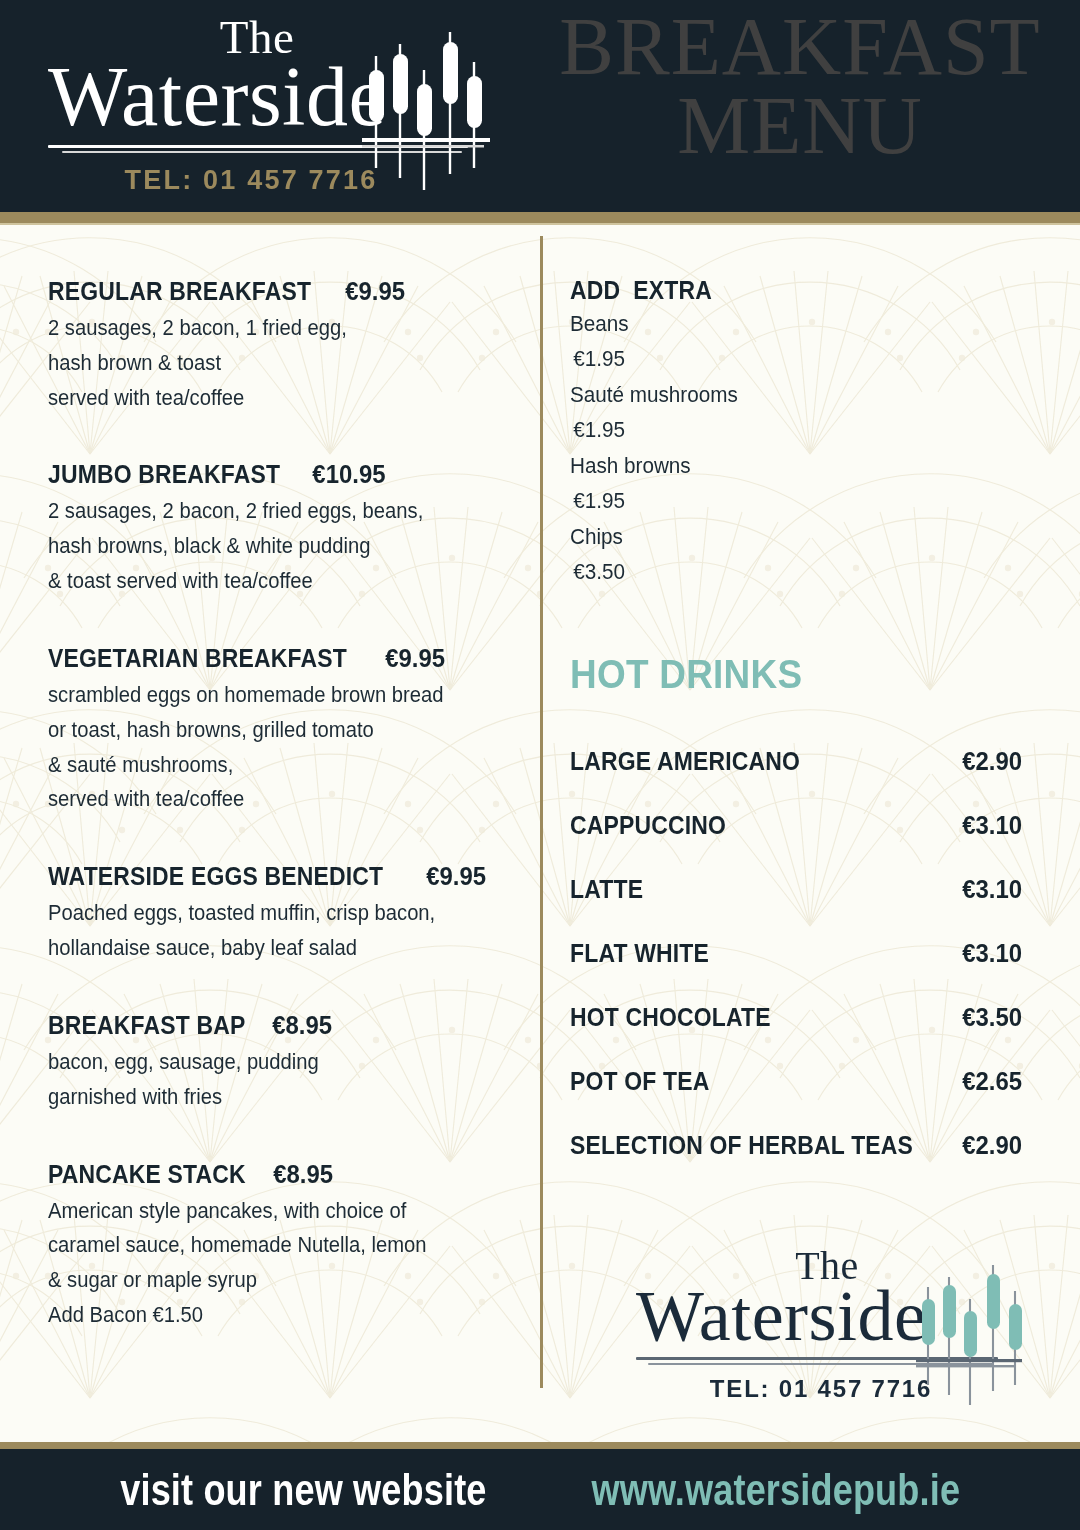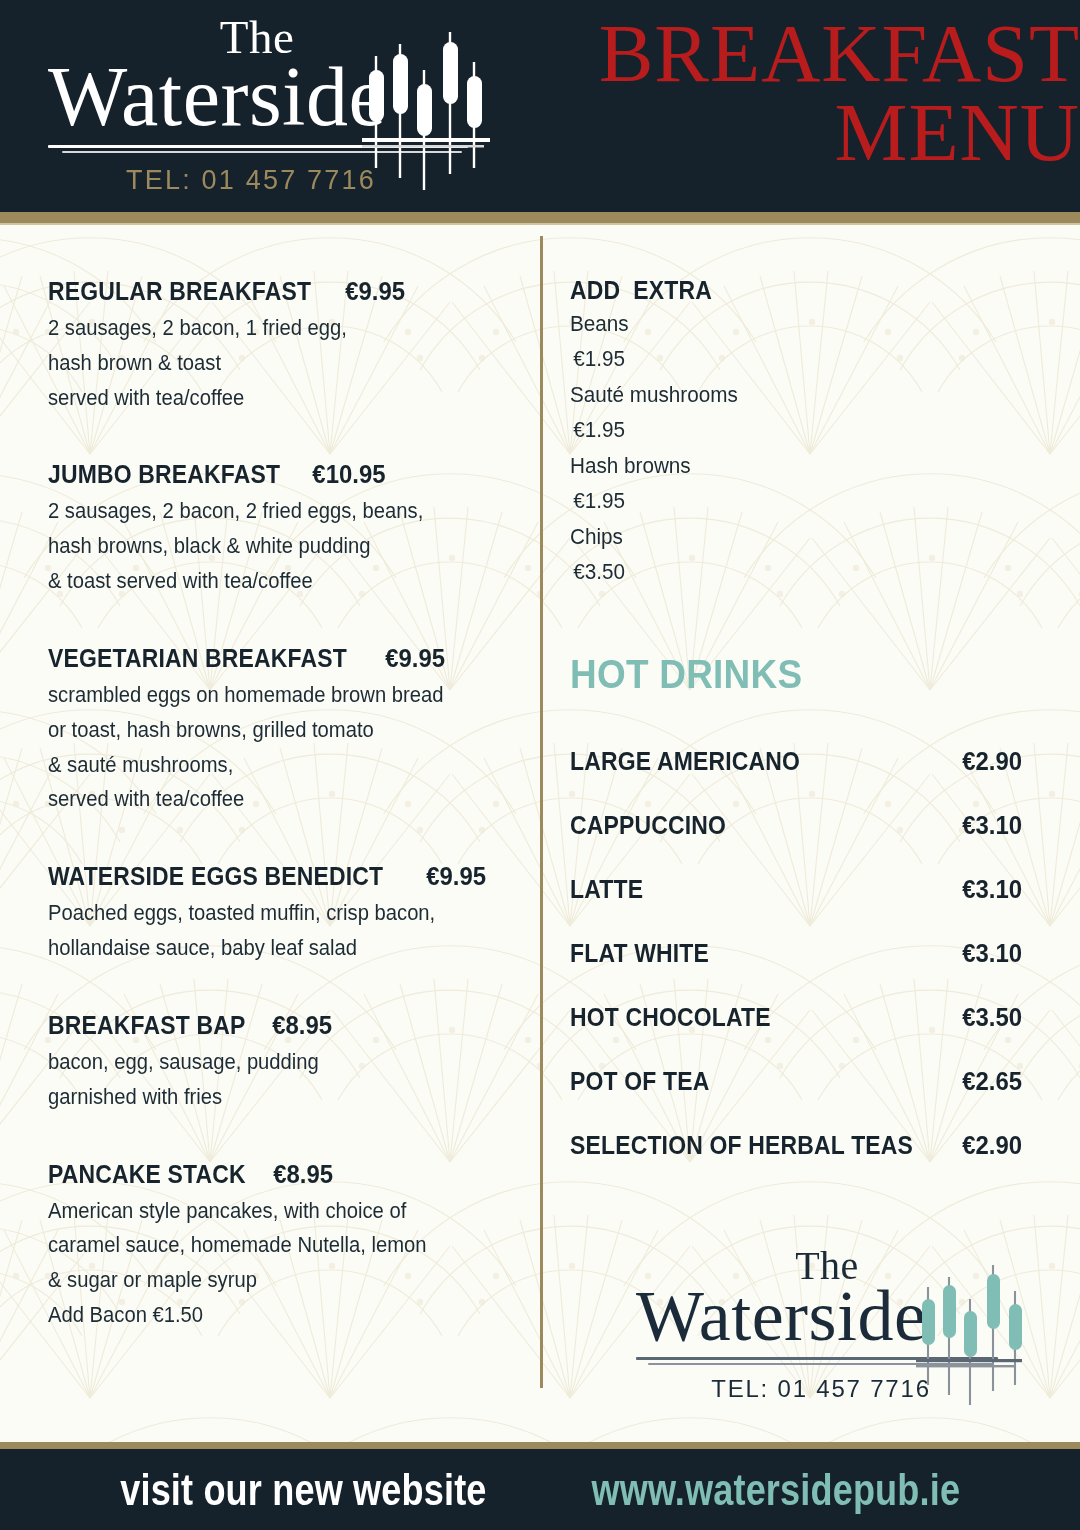--- a/index.html
+++ b/index.html
@@ -39,38 +39,38 @@
     font-size:47px;line-height:1;letter-spacing:.5px;
   }
   .logo .waterside{
     font-family:"Liberation Serif", serif;
     font-size:84px;line-height:1;letter-spacing:.5px;
   }
   .logo .rule1,.logo .rule2{height:3px;border-radius:1px;}
   .logo .rule2{height:2px;margin-top:3px;}
   .logo .tel{
     font-family:"Liberation Sans", sans-serif;
-    font-weight:normal;letter-spacing:2.2px;
+    font-weight:bold;letter-spacing:2.2px;
   }
 
   #header-logo{left:48px;top:14px;width:440px;}
   #header-logo .the{color:#ffffff;text-align:center;margin-left:-22px;}
   #header-logo .waterside{color:#ffffff;margin-top:-6px;}
   #header-logo .rule1{background:#ffffff;width:420px;margin-top:6px;}
   #header-logo .rule2{background:#d8d8d8;width:400px;margin-left:14px;}
   #header-logo .tel{color:#9c8a5d;font-size:27px;text-align:center;margin-top:12px;margin-left:-34px;}
 
   .cattails{position:absolute;}
   #header-cattails{left:362px;top:18px;}
 
   .menu-title{
     position:absolute;left:520px;top:8px;width:560px;
-    text-align:right;color:#b91c1c;
+    text-align:center;color:#404040;
     font-family:"Liberation Serif", serif;
-    font-size:82px;line-height:.96;letter-spacing:1px;margin-top:7px;
+    font-size:82px;line-height:.96;letter-spacing:1px;
   }
   .menu-title .l2{display:block;}
 
   
   .divider{
     position:absolute;left:540px;top:236px;width:3px;height:1152px;
     background:#9c8a5d;
   }
 
   .col{position:absolute;top:276px;}

